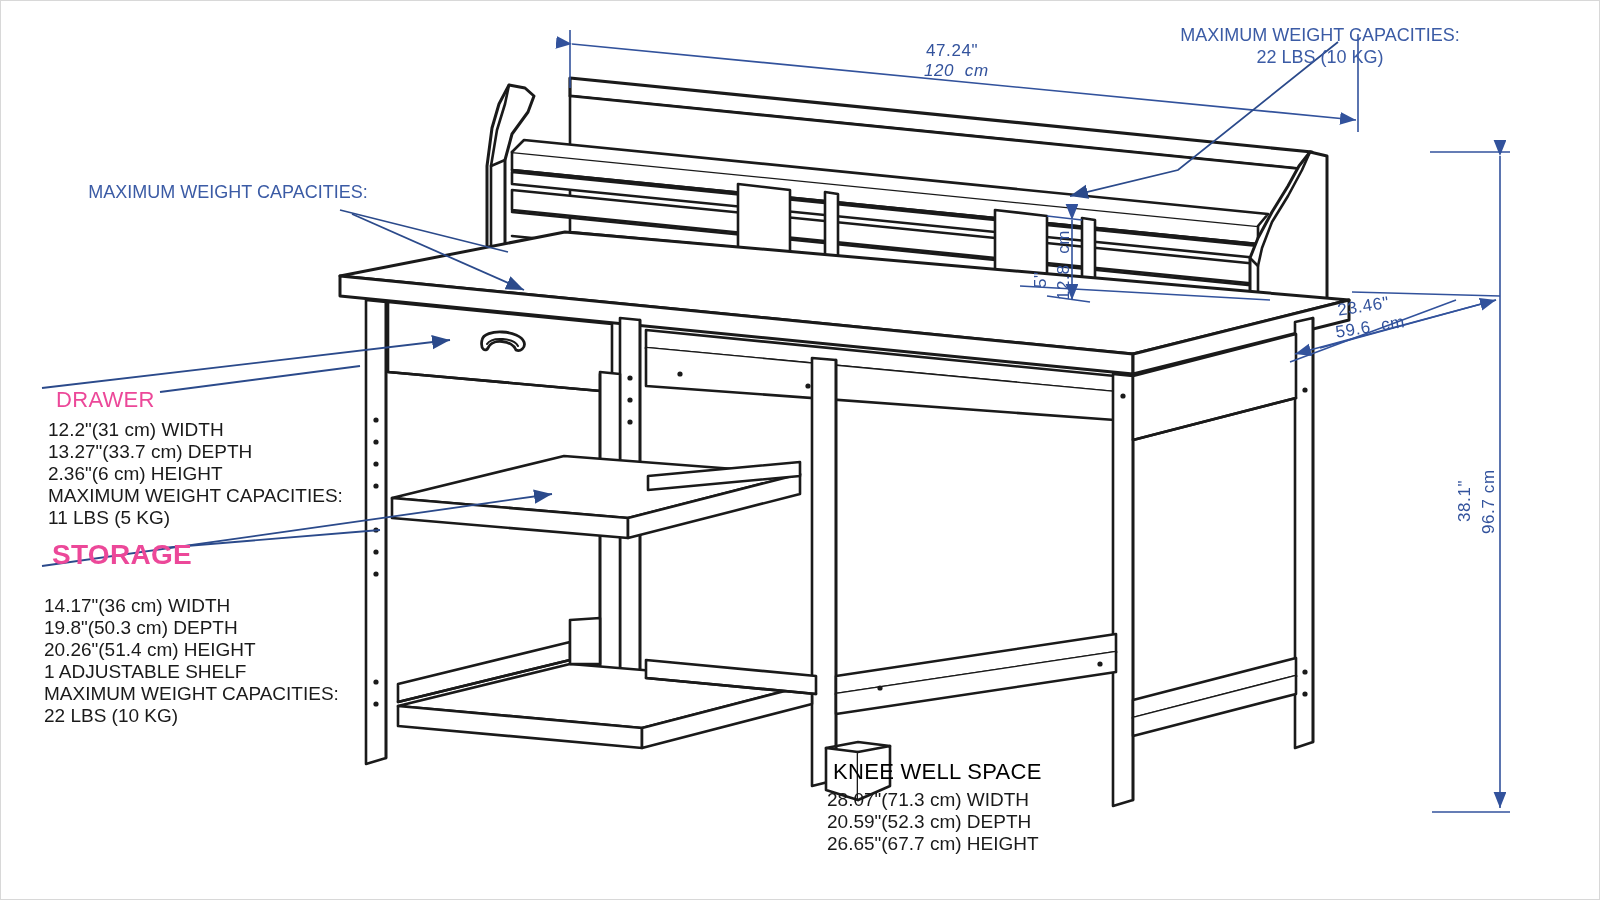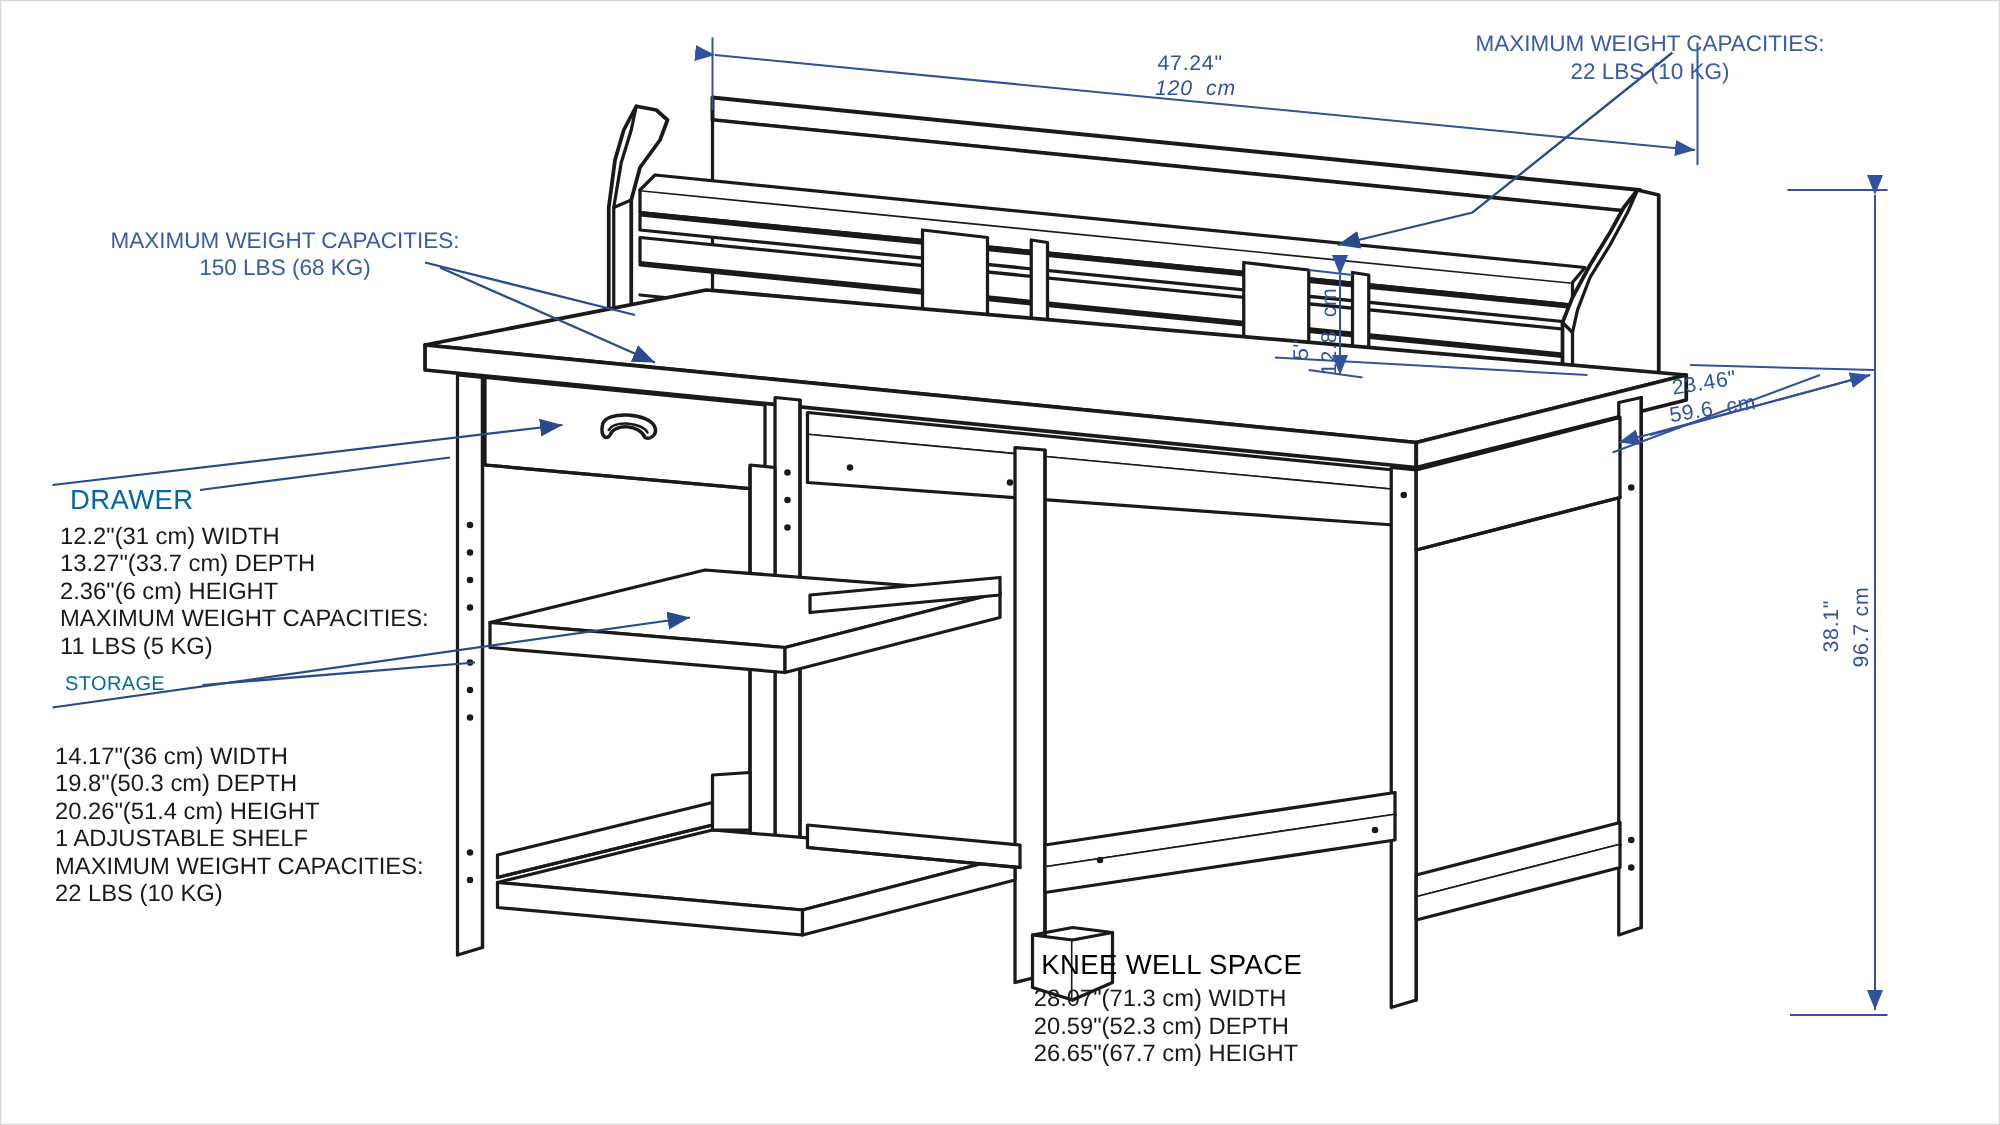--- a/index.html
+++ b/index.html
@@ -23,42 +23,42 @@
     top: 0;
     width: 1600px;
     height: 900px;
   }
   .lbl {
     position: absolute;
     white-space: pre;
     line-height: 1.24;
   }
   .blue-bright {
-    color: #0369a1;
+    color: #ec4899;
   }
   .black {
     color: #000000;
   }
   .dim {
     font-size: 17px;
     letter-spacing: 0.6px;
     color: #32529c;
   }
   .note {
     font-size: 18px;
     color: #3b5ba5;
     text-align: center;
   }
   .heading {
     font-size: 22px;
     letter-spacing: 0.3px;
   }
   .heading-b {
-    font-size: 16px;
-    font-weight: normal;
+    font-size: 28px;
+    font-weight: bold;
     letter-spacing: 0.3px;
   }
   .spec {
     font-size: 19px;
     color: #1a1a1a;
     line-height: 1.22;
   }
   .rot90 {
     transform-origin: 0 0;
     transform: rotate(-90deg);
@@ -249,21 +249,20 @@
     </g>
   </svg>
 
   <div class="lbl dim" style="left:926px; top:40px;">47.24"</div>
   <div class="lbl dim" style="left:924px; top:60px;font-style:italic;">120  cm</div>
 
   <div class="lbl note" style="left:1140px; top:24px; width:360px;">MAXIMUM WEIGHT CAPACITIES:</div>
   <div class="lbl note" style="left:1140px; top:46px; width:360px;">22 LBS (10 KG)</div>
 
   <div class="lbl note" style="left:58px; top:181px; width:340px;">MAXIMUM WEIGHT CAPACITIES:</div>
-  <div class="lbl note" style="left:58px; top:203px; width:340px;">150 LBS (68 KG)</div>
 
   <div class="lbl dim rot90" style="left:1030px; top:288px;">5"</div>
   <div class="lbl dim rot90" style="left:1053px; top:300px;">12.8  cm</div>
 
   <div class="lbl dim skewdim" style="left:1336px; top:300px; transform: rotate(-9deg);">23.46"</div>
   <div class="lbl dim skewdim" style="left:1334px; top:322px; transform: rotate(-9deg);">59.6  cm</div>
 
   <div class="lbl dim rot90" style="left:1454px; top:522px;">38.1"</div>
   <div class="lbl dim rot90" style="left:1478px; top:534px;">96.7 cm</div>
 

